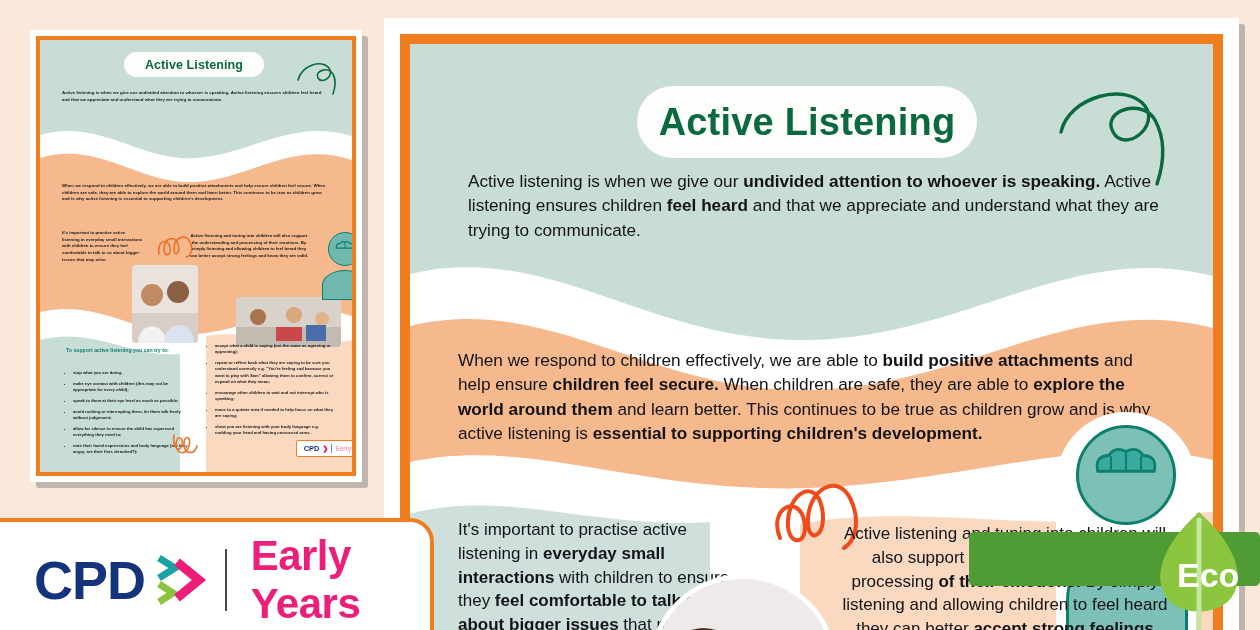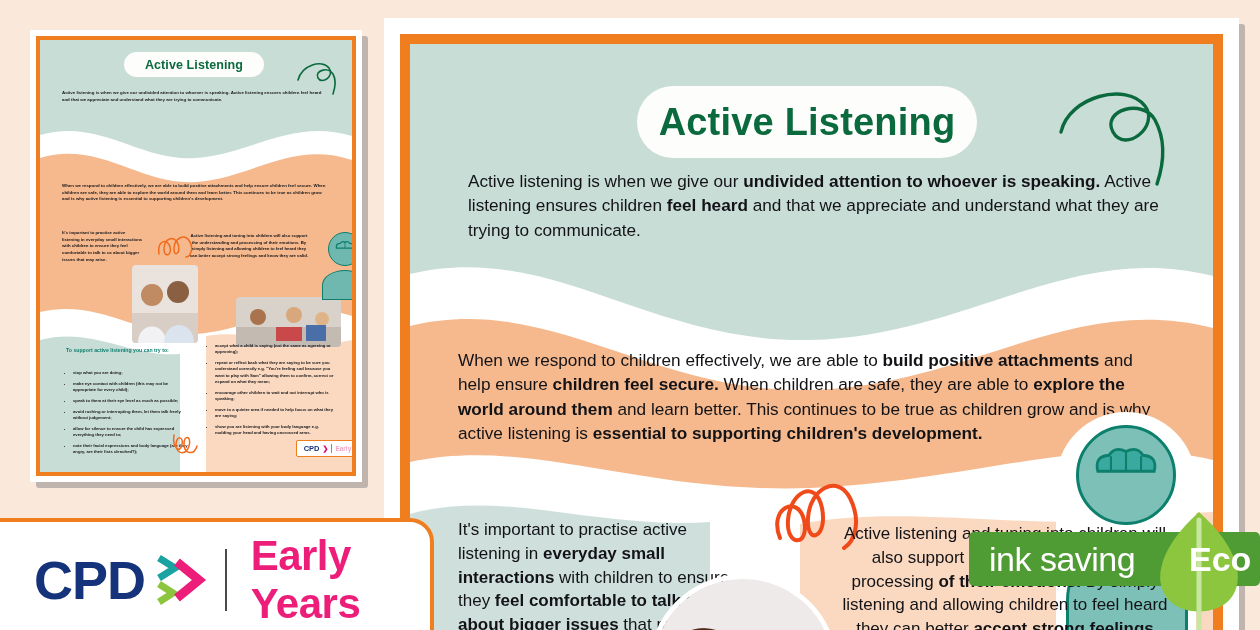--- a/index.html
+++ b/index.html
@@ -123,22 +123,22 @@
   #eco-band {
     position:absolute; left:0; top:4px; width:291px; height:54px;
     background:#4f9c35; border-radius:5px;
   }
   #eco-ink {
     position:absolute; left:20px; top:12px;
     color:#ffffff; font-size:34px; font-weight:normal; letter-spacing:-.5px;
   }
   #eco-leaf { position:absolute; left:176px; top:-22px; width:108px; height:126px; }
   #eco-word {
-    position:absolute; left:208px; top:12px;
-    color:#ffffff; font-size:34px; font-weight:bold;margin-left:12px;
+    position:absolute; left:208px; top:28px;
+    color:#ffffff; font-size:34px; font-weight:bold;
   }
 </style>
 </head>
 <body>
 
 <div id="stage">
 
   <div class="poster-shadow" id="thumb-shadow"></div>
   <div class="poster-white" id="thumb-white"></div>
   <div class="poster-orange" id="thumb-orange"></div>
@@ -293,21 +293,20 @@
         <path d="M4 32 L18 41 L4 50" fill="none" stroke="#8cc63f" stroke-width="7" stroke-linecap="butt" stroke-linejoin="miter"></path>
         <path d="M22 10 L44 28 L22 46" fill="none" stroke="#ec1e79" stroke-width="9" stroke-linecap="butt" stroke-linejoin="miter"></path>
       </svg>
     </span>
     <span id="logo-divider"></span>
     <span id="logo-ey">Early Years</span>
   </div>
 
   <div id="eco-badge">
     <div id="eco-band"></div>
-    <span id="eco-ink">ink saving</span>
     <svg id="eco-leaf" viewBox="0 0 108 126">
       <path d="M54 6 C94 42,100 74,86 92 C72 110,36 110,22 92 C8 74,14 42,54 6 Z" fill="#8cc63f"></path>
       <path d="M54 14 L54 124" stroke="#c8e6a0" stroke-width="5" stroke-linecap="round"></path>
     </svg>
     <span id="eco-word">Eco</span>
   </div>
 
 </div>
 
 </body></html>

